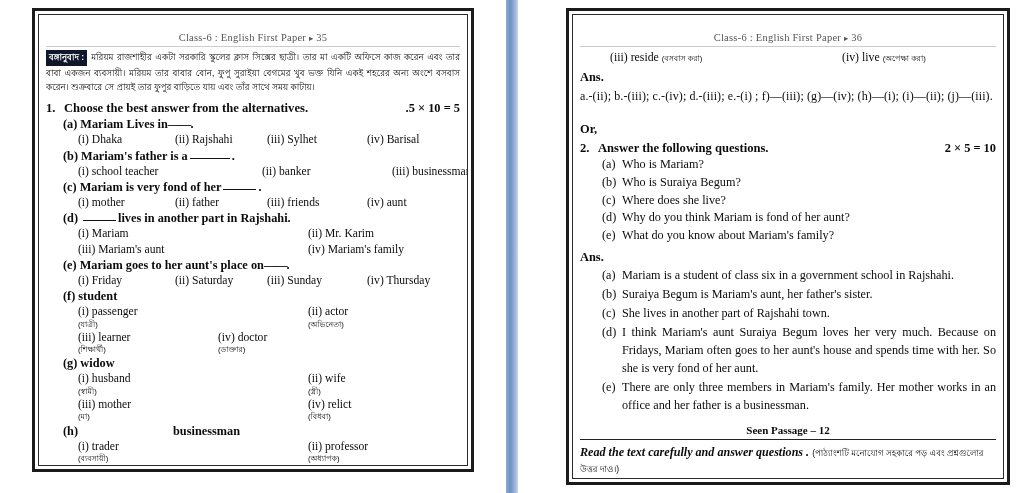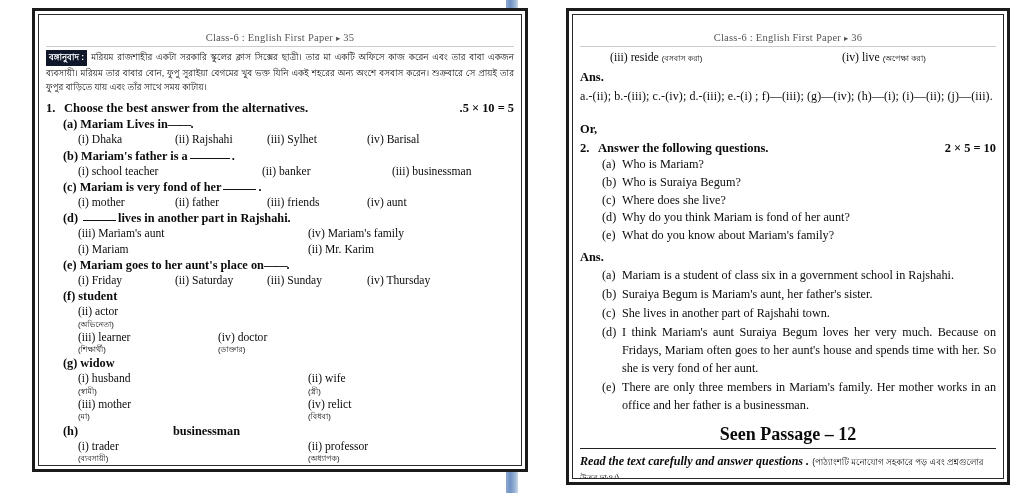--- a/index.html
+++ b/index.html
@@ -26,21 +26,21 @@
     border:3px solid #1b1b1b;
     box-sizing:border-box;
   }
   .page .inner{
     position:absolute;inset:3px;
     border:1px solid #2b2b2b;
     background:#ffffff;
     box-sizing:border-box;
     overflow:hidden;
   }
-  .page-left{left:32px;top:8px;width:496px;height:464px;}
+  .page-left{left:32px;top:8px;width:442px;height:464px;}
   .page-right{left:566px;top:8px;width:444px;height:477px;}
 
   .pad{padding:6px 7px 4px 7px;}
 
   .runhead{
     text-align:center;
     font-size:10.5px;
     color:#555555;
     letter-spacing:.25px;
     padding-top:11px;
@@ -102,21 +102,21 @@
   .ansbold{font-weight:bold;font-size:12.4px;margin-top:5px;}
   .anskey{font-size:12px;margin-top:4px;letter-spacing:.1px;}
   .or{font-weight:bold;font-size:12.4px;margin-top:18px;}
   .qlist{font-size:12.2px;padding-left:22px;line-height:1.46;}
   .qlist div{display:flex;}
   .qlist .tag{flex:0 0 20px;}
   .alist{font-size:12.2px;padding-left:22px;line-height:1.47;margin-top:2px;}
   .alist > div{display:flex;margin-bottom:1px;}
   .alist .tag{flex:0 0 20px;}
   .alist .body{flex:1;text-align:justify;}
-  .seen{text-align:center;font-weight:bold;font-size:18px;margin-top:9px;}
+  .seen{text-align:center;font-weight:bold;font-size:11px;margin-top:9px;}
   .seen-rule{height:1px;background:#222;margin:3px 0 0 0;}
   .instr{
     font-style:italic;font-weight:bold;font-size:12.1px;
     padding:4px 0 4px 0;line-height:1.35;
   }
   .instr .bn{font-style:normal;font-weight:normal;}
   .boxrule{height:1px;background:#333;}
   .passage{
     font-size:12.3px;line-height:1.5;text-align:justify;
     padding:6px 2px 0 2px;
@@ -189,46 +189,50 @@
           <span class="o3">(iii) friends</span>
           <span class="o4">(iv) aunt</span>
         </div>
 
         <div class="stem stem-indent">
           <span class="lbl">(d)</span>
           <span class="blank blank-sm"></span>
           <span class="txt">lives in another part in Rajshahi.</span>
         </div>
         <div class="opts">
+          <span class="opt-half-1">(i)  Mariam</span>
+          <span class="opt-half-2">(ii) Mr. Karim</span>
+        </div>
+        <div class="opts">
           <span class="opt-half-1">(iii) Mariam's aunt</span>
           <span class="opt-half-2">(iv) Mariam's family</span>
-        </div>
-        <div class="opts">
-          <span class="opt-half-1">(i)  Mariam</span>
-          <span class="opt-half-2">(ii) Mr. Karim</span>
         </div>
 
         <div class="stem stem-indent">
           <span class="lbl">(e)</span>
           <span class="txt">Mariam goes to her aunt's place on</span>
           <span class="dash">——</span>
             <span>.</span>
         </div>
         <div class="opts">
           <span class="o1">(i)  Friday</span>
           <span class="o2">(ii) Saturday</span>
           <span class="o3">(iii) Sunday</span>
           <span class="o4">(iv) Thursday</span>
         </div>
 
         <div class="stem stem-indent">
           <span class="lbl">(f)</span>
           <span class="txt">student</span>
         </div>
         <div class="opts">
+          <span class="opt-half-1">
+              <span>(i)   passenger</span> 
+              <span class="gloss">(যাত্রী)</span>
+            </span>
           <span class="opt-half-2">
               <span>(ii) actor</span> 
               <span class="gloss">(অভিনেতা)</span>
             </span>
         </div>
         <div class="opts">
           <span class="opt-g-1">
               <span>(iii) learner</span> 
               <span class="gloss">(শিক্ষার্থী)</span>
             </span>

